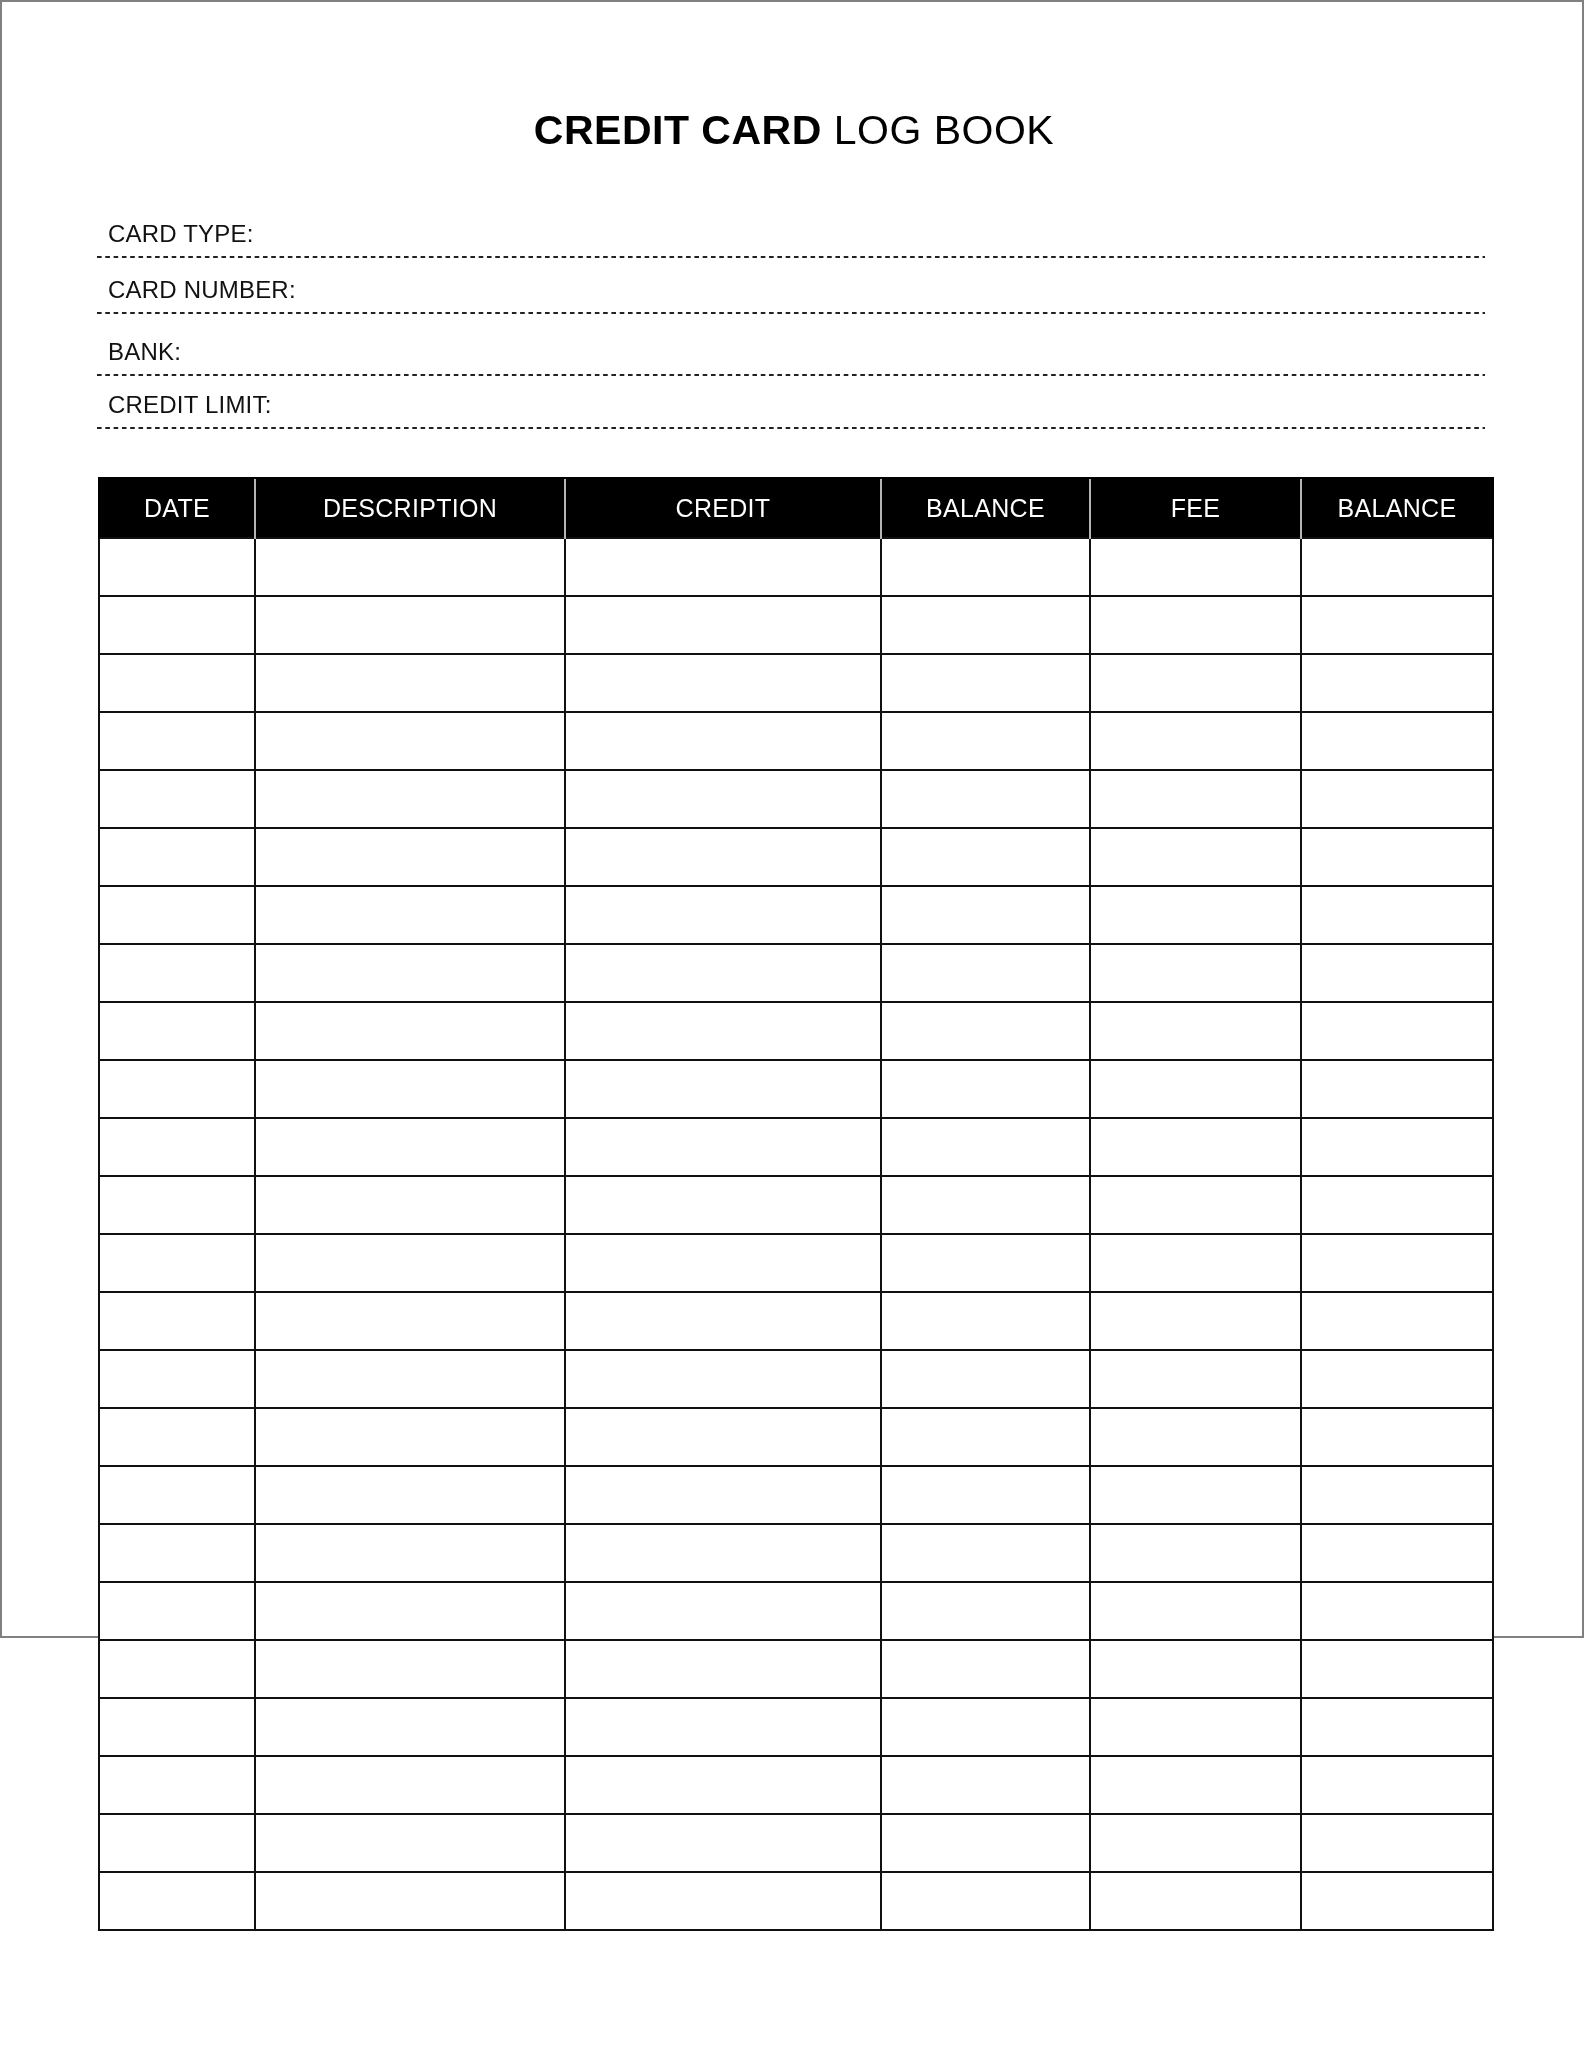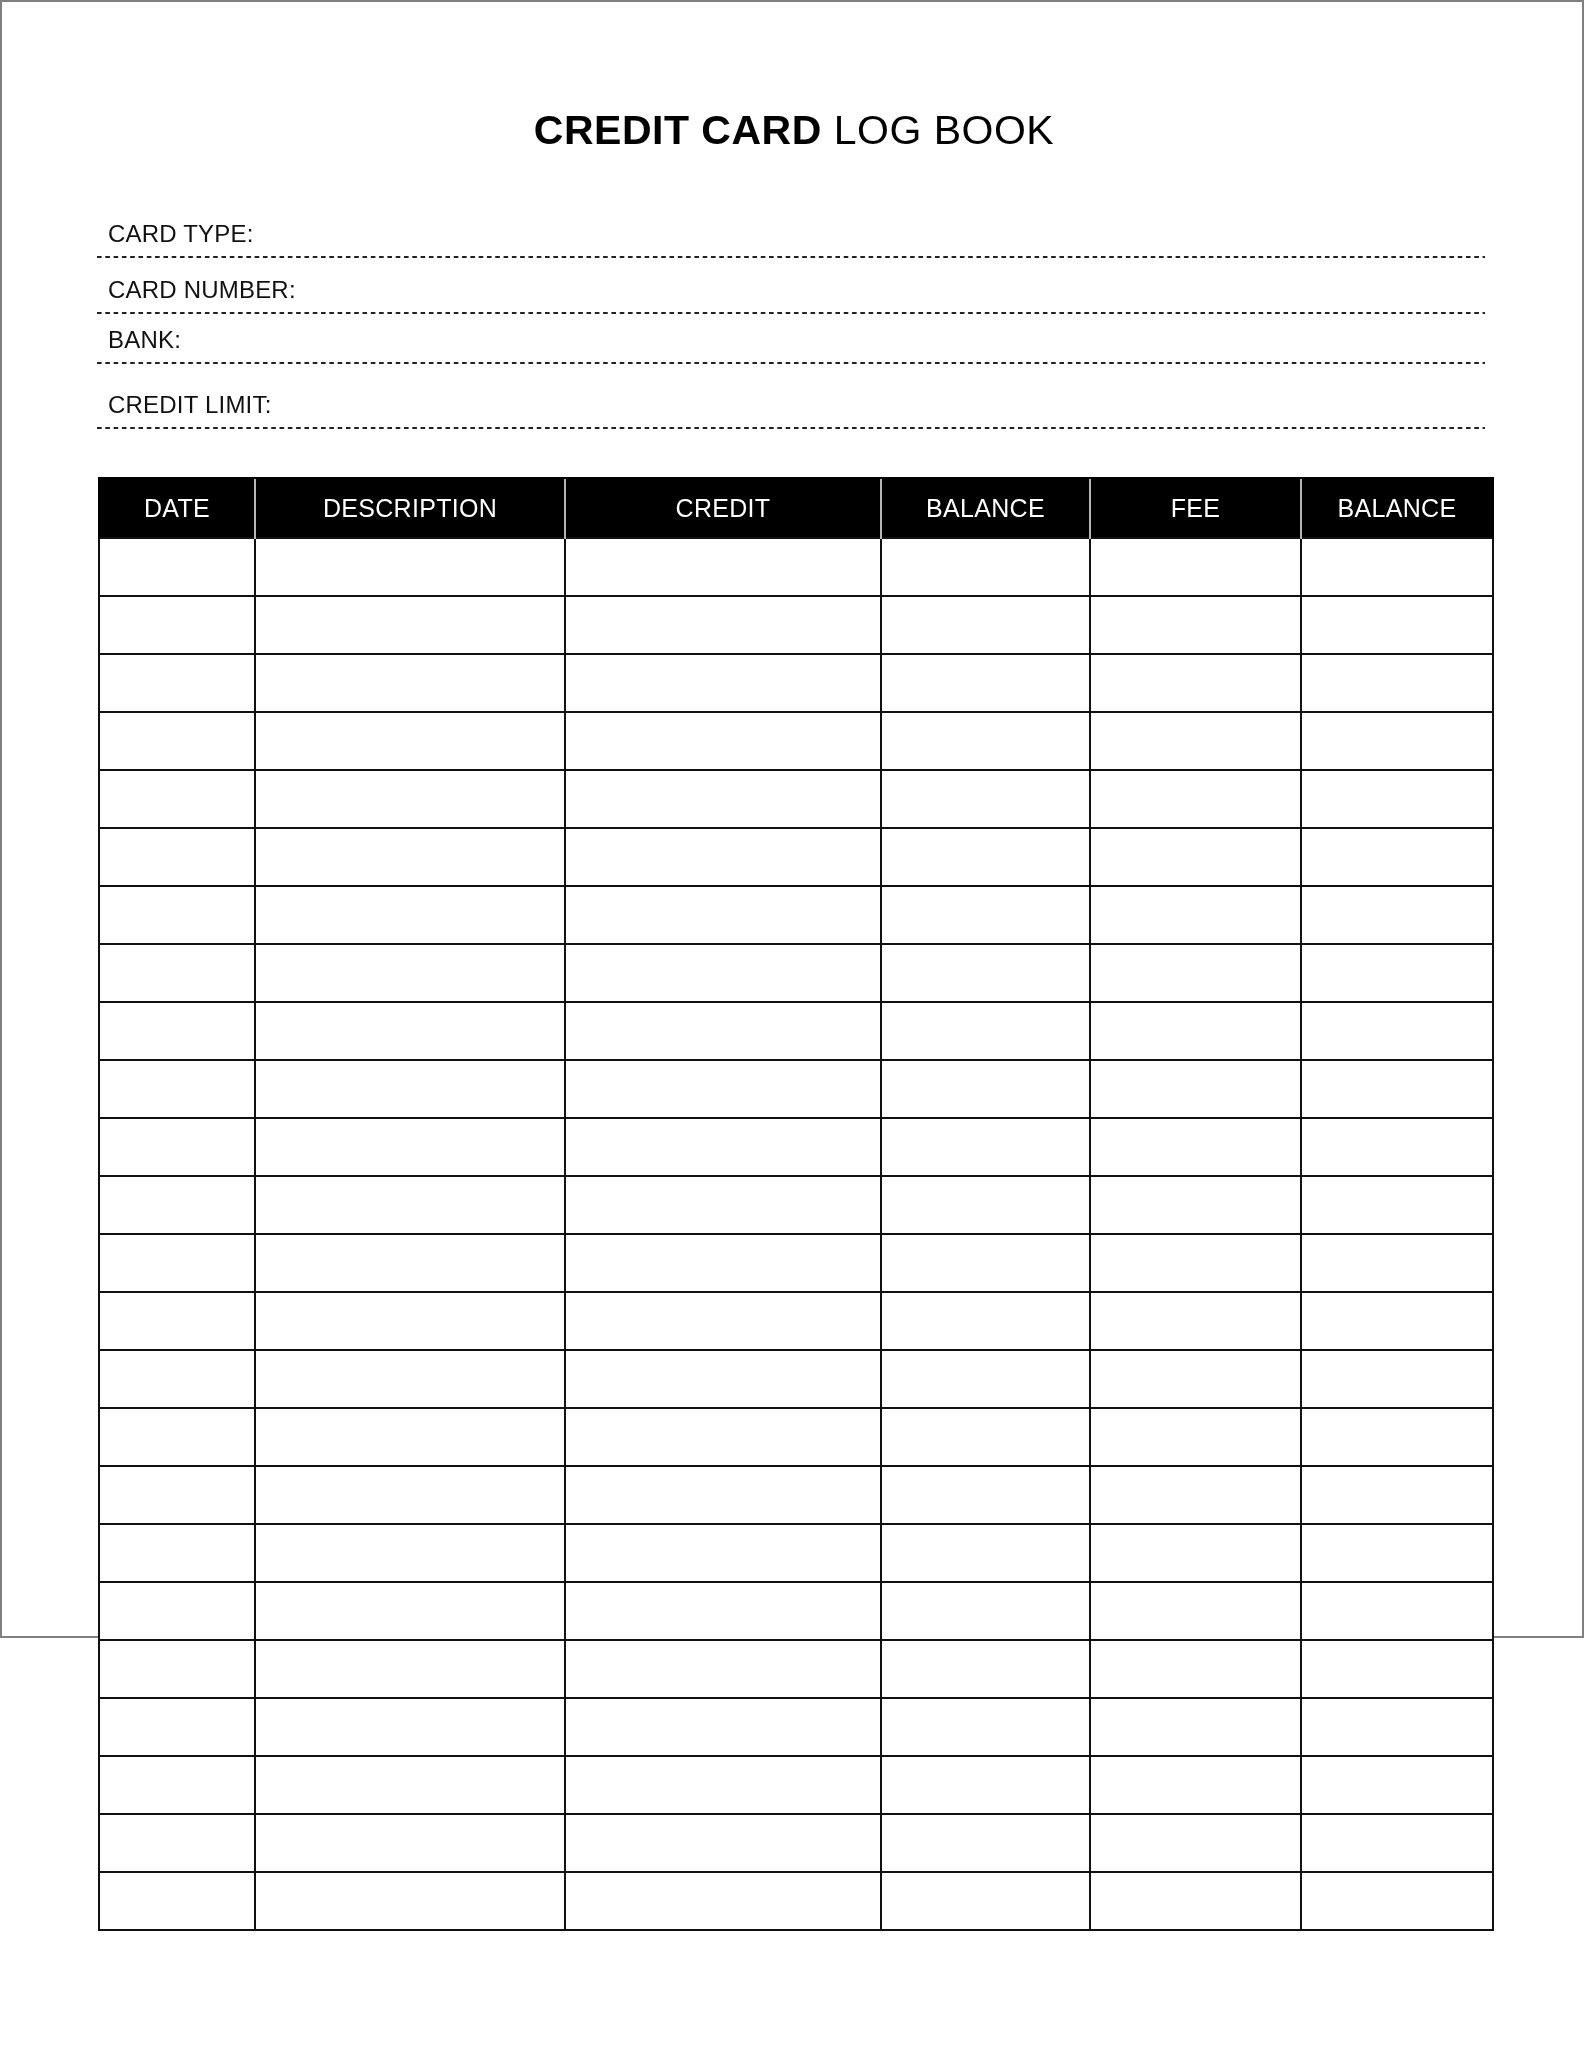--- a/index.html
+++ b/index.html
@@ -105,21 +105,21 @@
   </div>
 
   <div class="info-row" style="top:254px;">
     <span class="info-label">CARD NUMBER:</span>
     <div class="info-line"></div>
   </div>
   <div class="info-row" style="top:198px;">
     <span class="info-label">CARD TYPE:</span>
     <div class="info-line"></div>
   </div>
-  <div class="info-row" style="top:304px;">
+  <div class="info-row" style="top:316px;">
     <span class="info-label">BANK:</span>
     <div class="info-line"></div>
   </div>
   <div class="info-row" style="top:369px;">
     <span class="info-label">CREDIT LIMIT:</span>
     <div class="info-line"></div>
   </div>
 
   <table class="log-table">
     <colgroup id="log-cols">

